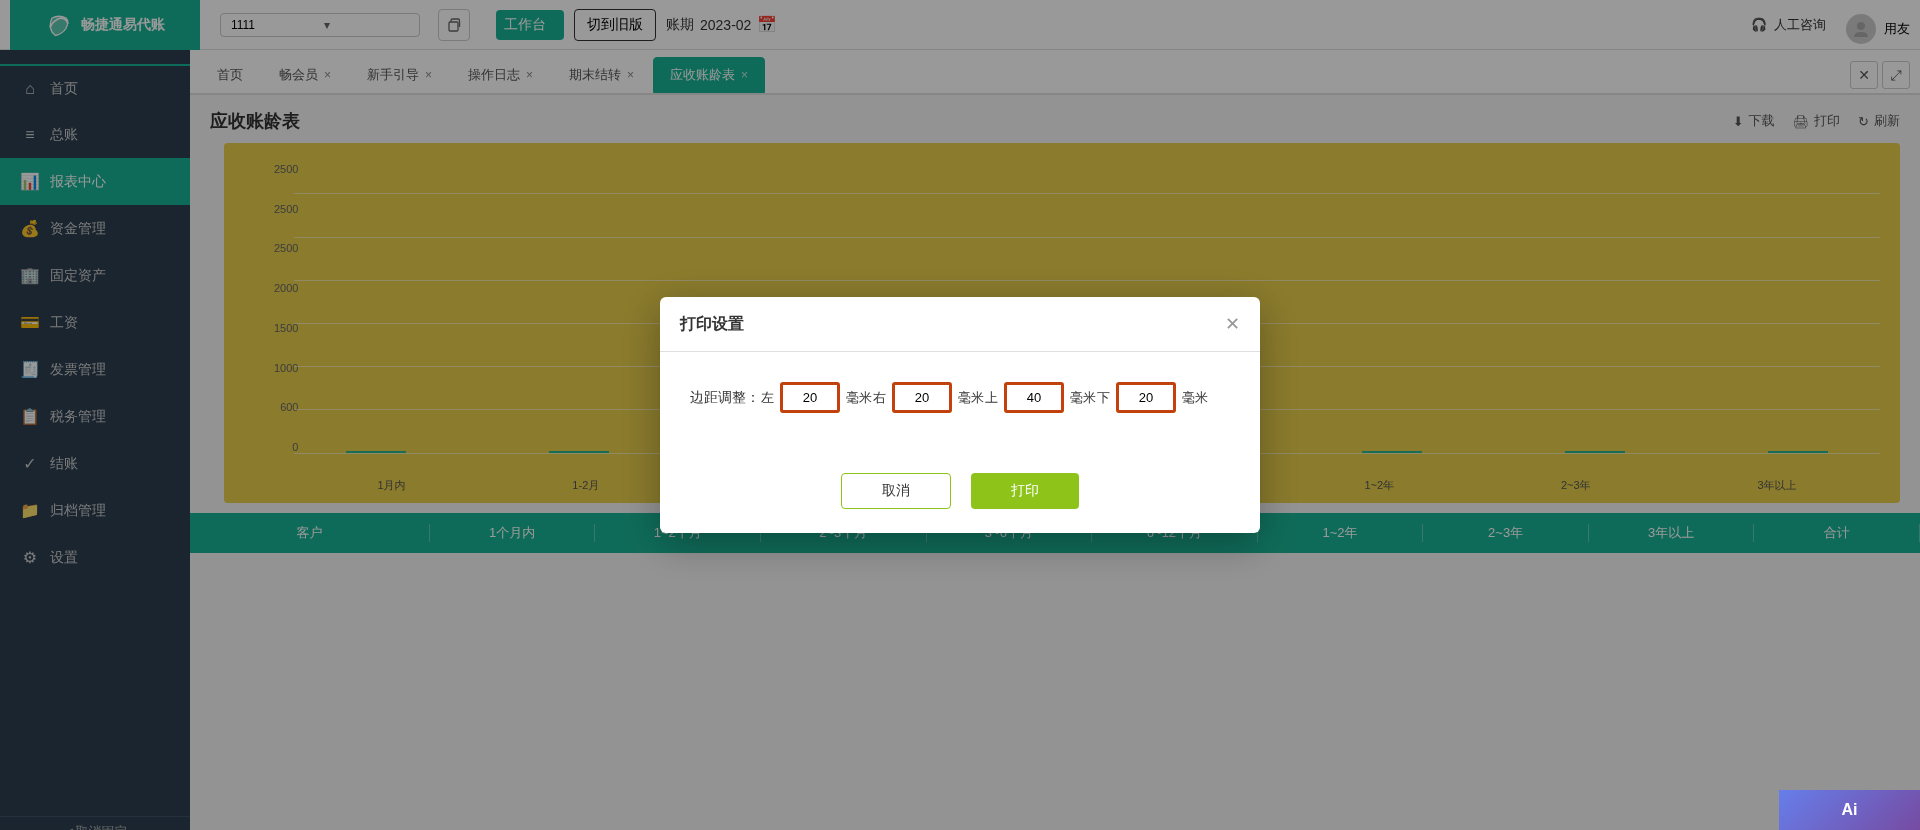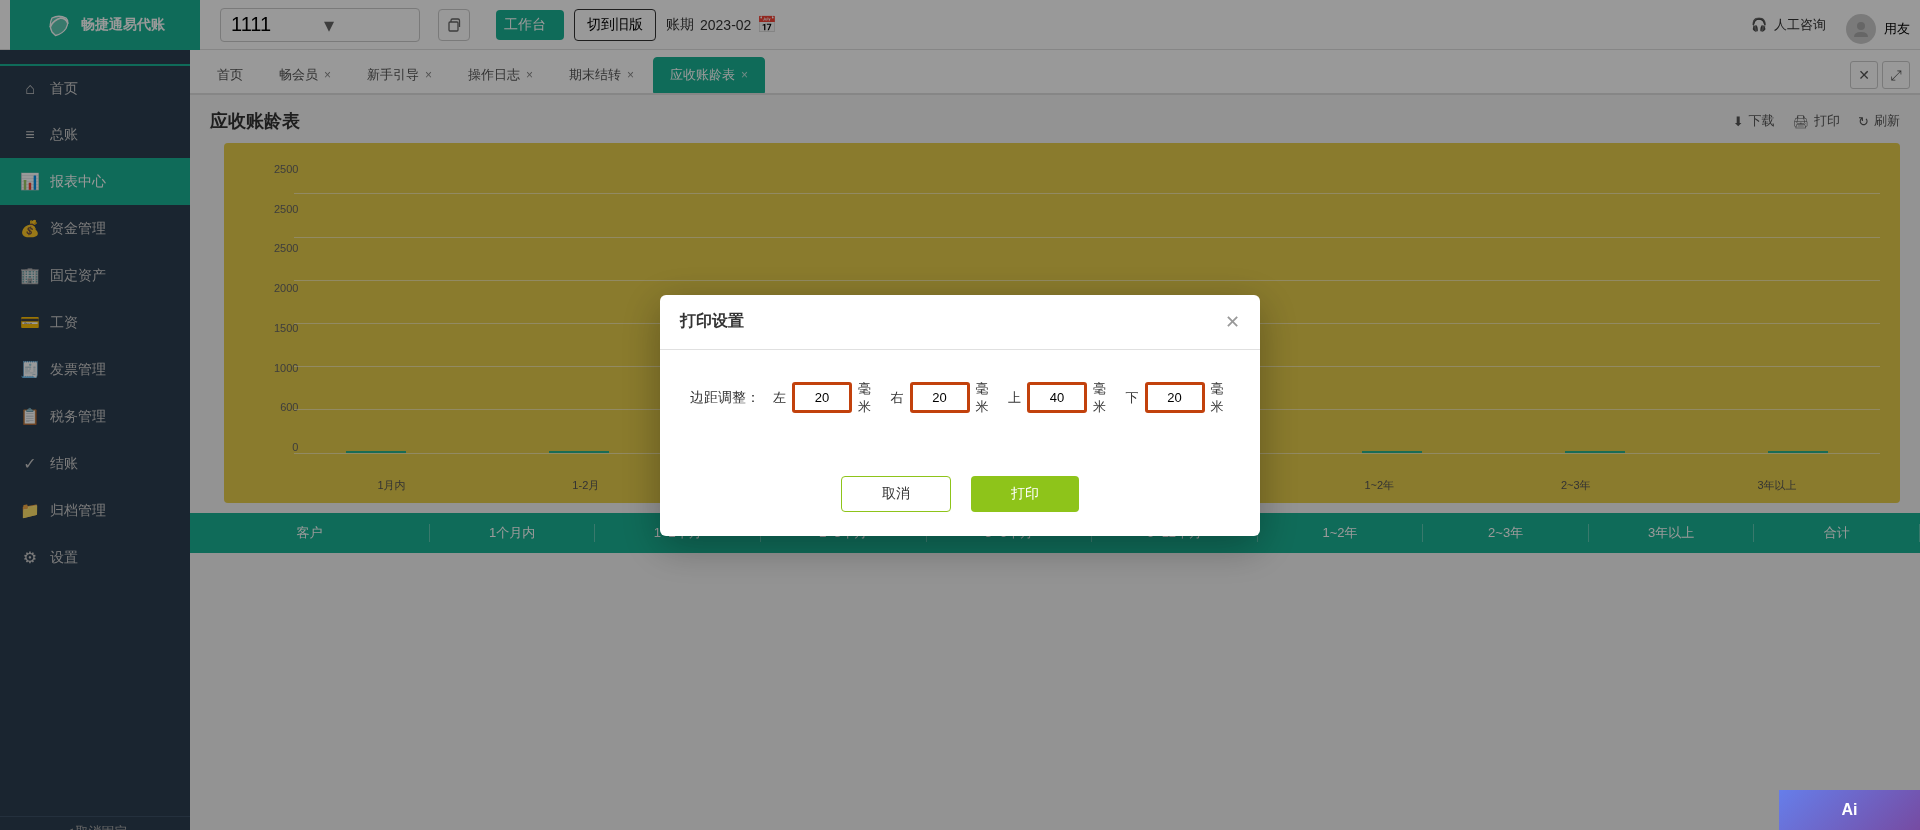--- a/index.html
+++ b/index.html
@@ -38,21 +38,21 @@
       display: flex;
       align-items: center;
       border: 1px solid #ccc;
       border-radius: 4px;
       padding: 4px 10px;
       gap: 8px;
       min-width: 200px;
       cursor: pointer;
       background: #fff;
     }
-    .company-selector span { flex: 1; font-size: 20px; }
+    .company-selector span { flex: 1; font-size: 12px; }
     .dropdown-arrow { color: #666; font-size: 12px; }
     .icon-copy {
       width: 32px;
       height: 32px;
       border: 1px solid #ccc;
       border-radius: 4px;
       display: flex;
       align-items: center;
       justify-content: center;
       cursor: pointer;
@@ -377,21 +377,21 @@
       cursor: pointer;
       color: #999;
       font-size: 18px;
     }
     .modal-body {
       padding: 30px 30px 20px 30px;
     }
     .margin-row {
       display: flex;
       align-items: center;
-      gap: 13px;
+      gap: 1px;
       margin-bottom: 30px;
     }
     .margin-label {
       font-size: 14px;
       color: #333;
       white-space: nowrap;
     }
     .margin-group {
       display: flex;
       align-items: center;

